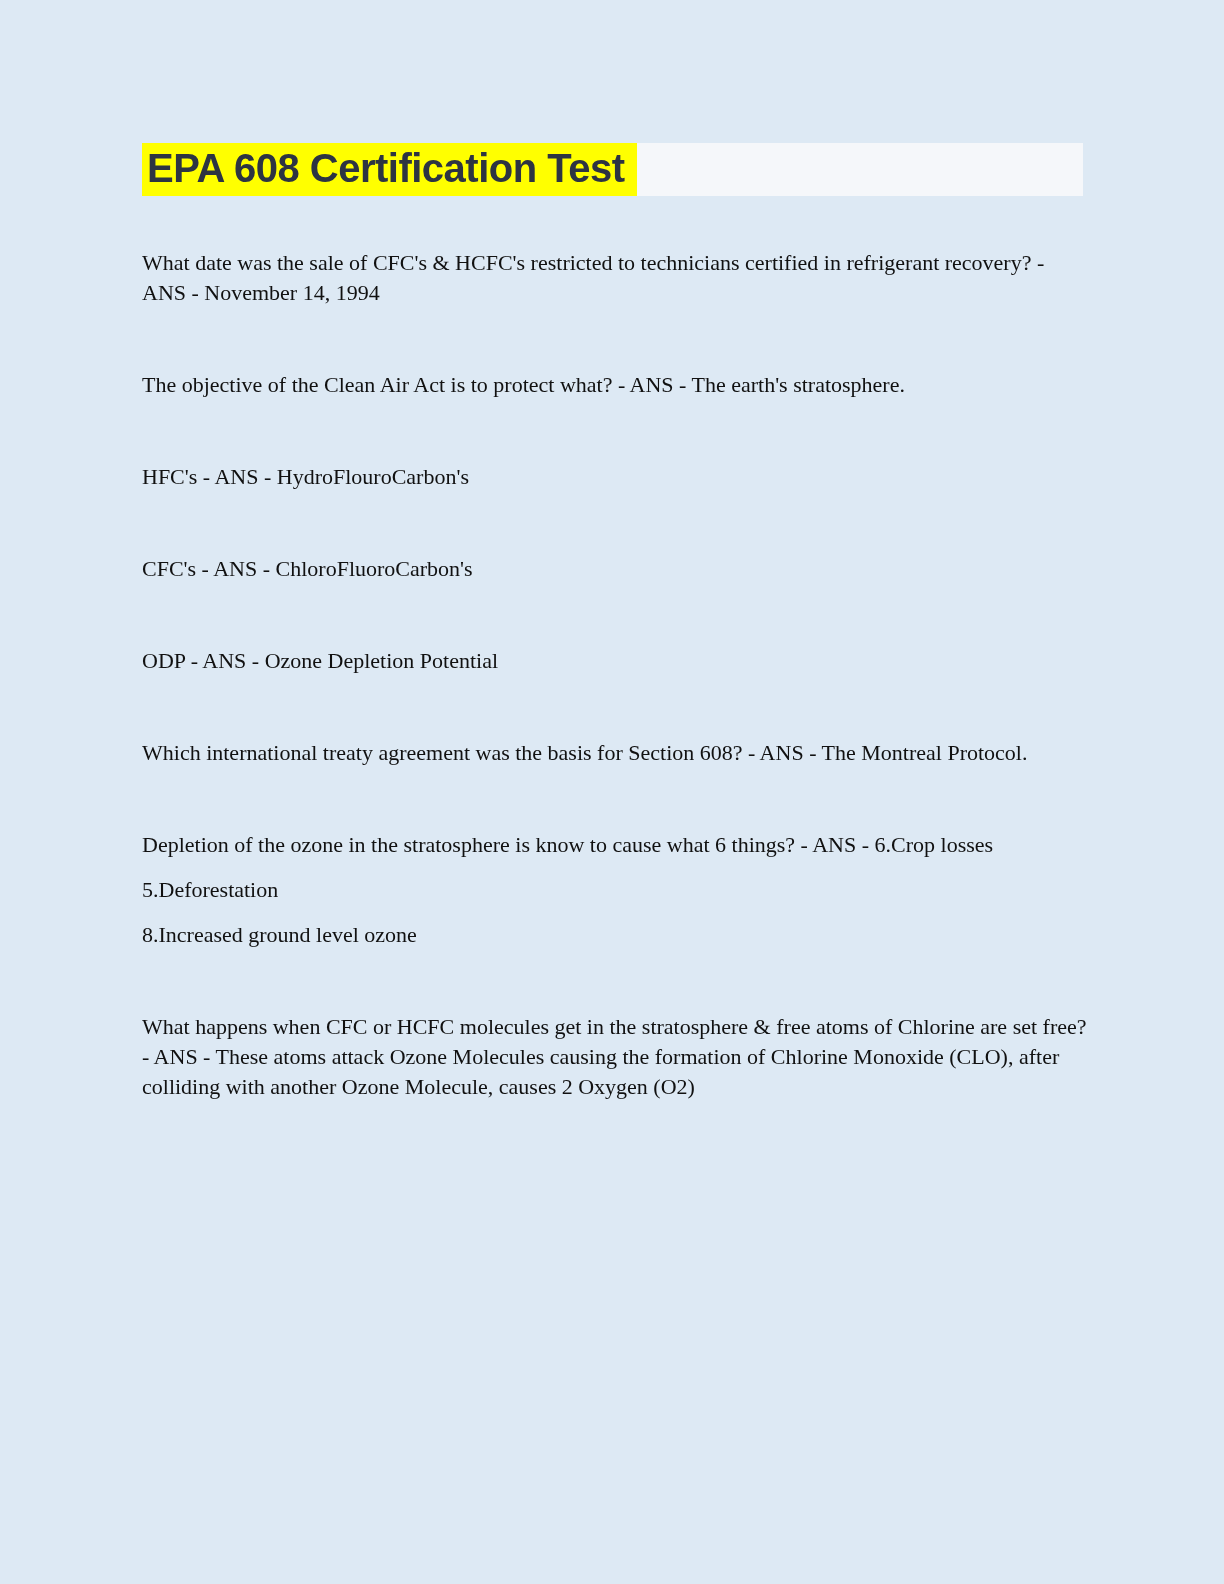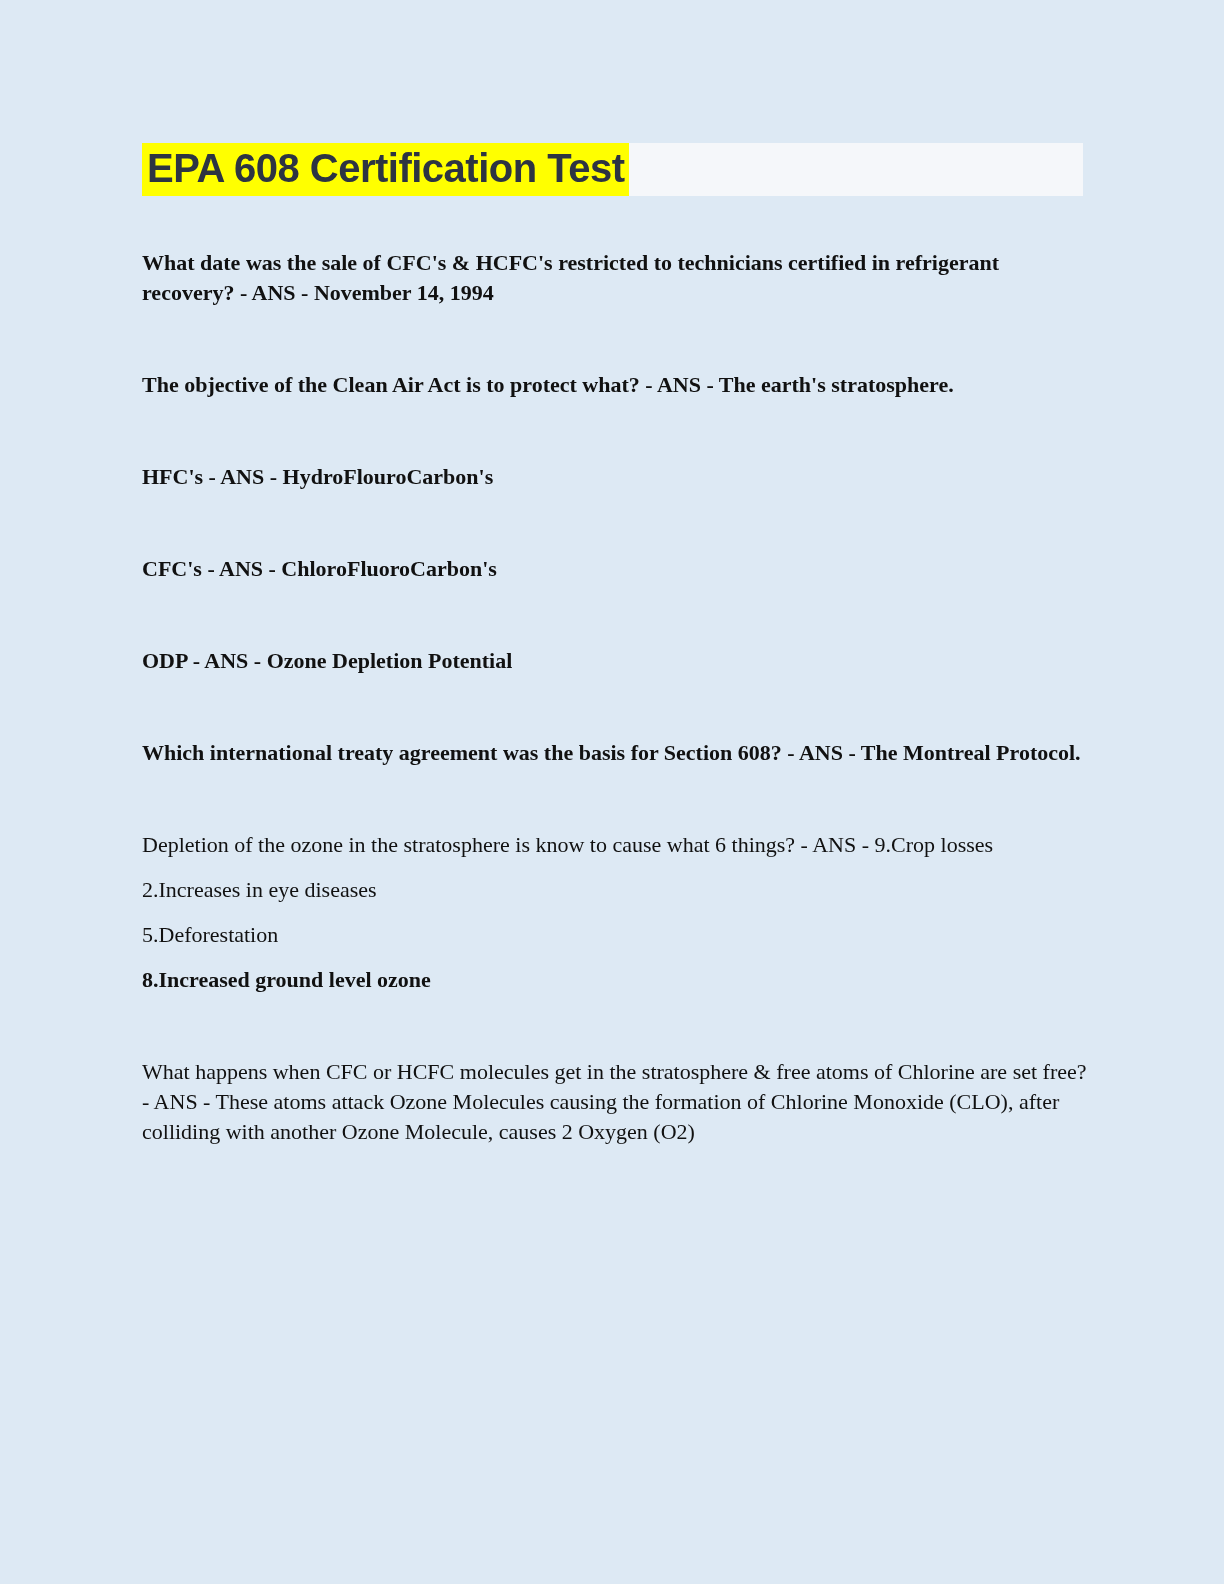--- a/index.html
+++ b/index.html
@@ -37,46 +37,45 @@
     font-family: "Liberation Sans", sans-serif;
     font-weight: bold;
     font-size: 40px;
     color: var(--title-color);
     letter-spacing: -0.5px;
   }
   h1.title-bar .hl {
     background: var(--hl-bg);
     display: flex;
     align-items: center;
-    padding: 0 4px 2px 5px;
+    padding: 0 12px 2px 5px;
     white-space: nowrap;
   }
   p.para {
     font-size: 22px;
     line-height: 30px;
     margin: 0 0 15px 0;
   }
-  p.sep { margin-bottom: 62px; font-weight: bold; }
+  p.sep { margin-bottom: 62px; }
 </style>
 </head>
 <body>
 
 <div class="page">
   <div class="content">
 
     <h1 class="title-bar">
         <span class="hl">EPA 608 Certification Test</span>
       </h1>
 
     <p class="para sep">What date was the sale of CFC's &amp; HCFC's restricted to technicians certified in refrigerant recovery? - ANS - November 14, 1994</p>
     <p class="para sep">The objective of the Clean Air Act is to protect what? - ANS - The earth's stratosphere.</p>
     <p class="para sep">HFC's - ANS - HydroFlouroCarbon's</p>
     <p class="para sep">CFC's - ANS - ChloroFluoroCarbon's</p>
     <p class="para sep">ODP - ANS - Ozone Depletion Potential</p>
     <p class="para sep">Which international treaty agreement was the basis for Section 608? - ANS - The Montreal Protocol.</p>
-    <p class="para">Depletion of the ozone in the stratosphere is know to cause what 6 things? - ANS - 9.Crop losses</p>
-    <p class="para">2.Increases in eye diseases</p>
+    <p class="para">Depletion of the ozone in the stratosphere is know to cause what 6 things? - ANS - 6.Crop losses</p>
     <p class="para">5.Deforestation</p>
     <p class="para sep">8.Increased ground level ozone</p>
     <p class="para">What happens when CFC or HCFC molecules get in the stratosphere &amp; free atoms of Chlorine are set free? - ANS - These atoms attack Ozone Molecules causing the formation of Chlorine Monoxide (CLO), after colliding with another Ozone Molecule, causes 2 Oxygen (O2)</p>
 
   </div>
 </div>
 
 </body></html>

